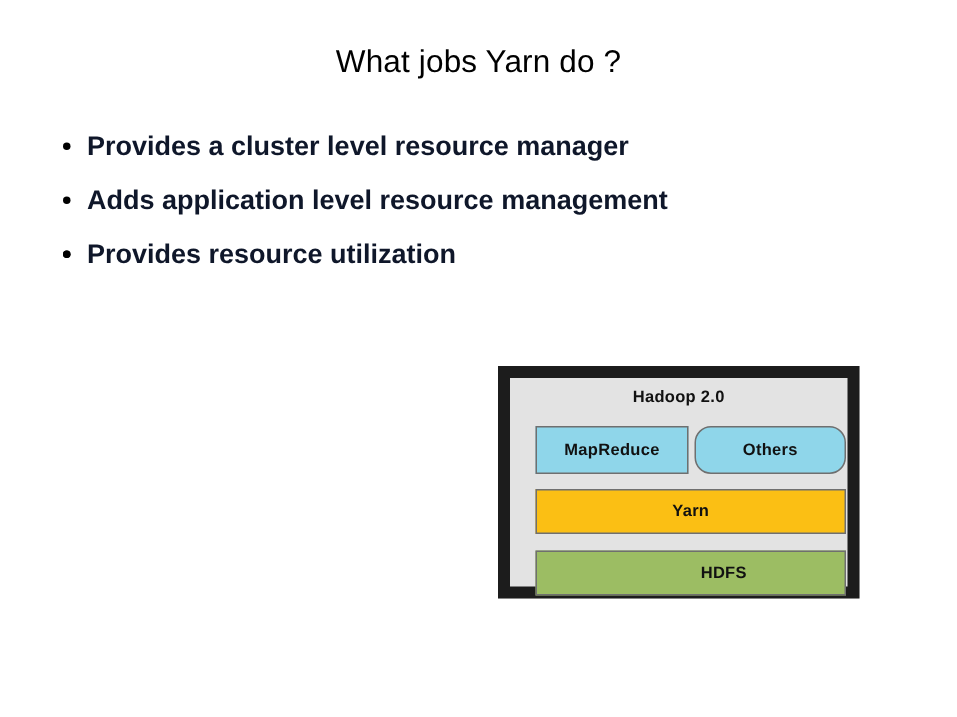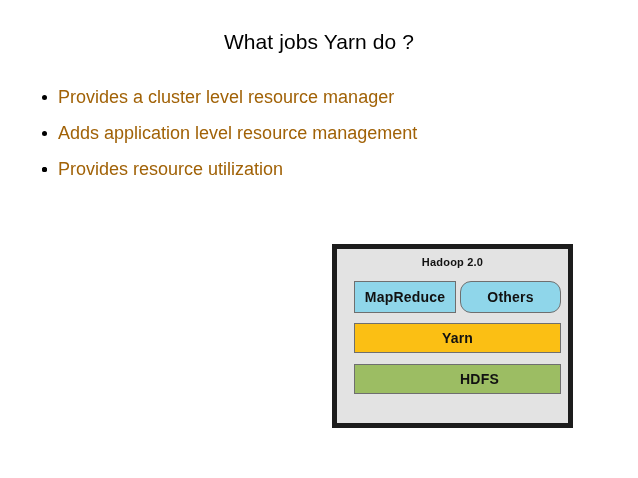--- a/index.html
+++ b/index.html
@@ -47,44 +47,44 @@
     list-style: none;
     margin: 0;
     padding: 0;
   }
   #bullet-list li {
     position: relative;
     padding-left: 20px;
     margin: 0 0 14px 0;
     font-size: 18px;
     line-height: 22px;
-    font-weight: 400;
-    color: #a16207;
+    font-weight: 700;
+    color: #0f172a;
     white-space: nowrap;
   }
   #bullet-list li .bullet-marker {
     position: absolute;
     left: 4px;
     top: 9px;
     width: 5px;
     height: 5px;
     border-radius: 50%;
     background: #000000;
   }
 
   
   #diagram {
     position: absolute;
     left: 332px;
     top: 244px;
     width: 241px;
-    height: 184px;
+    height: 155px;
     box-sizing: border-box;
     background: #e3e3e3;
-    border: 5px solid #4d7c0f;
+    border: 8px solid #4d7c0f;
   }
   #diagram-title {
     position: absolute;
     top: 7px;
     left: 0;
     width: 100%;
     text-align: center;
     font-size: 11px;
     font-weight: bold;
     letter-spacing: 0.2px;
@@ -98,21 +98,21 @@
     width: 207px;
     display: flex;
     gap: 4px;
   }
   .layer-box {
     box-sizing: border-box;
     display: flex;
     align-items: center;
     justify-content: center;
     border: 1px solid #6f6f6f;
-    font-size: 14px;
+    font-size: 11px;
     font-weight: bold;
     letter-spacing: 0.2px;
     color: #111111;
     white-space: nowrap;
   }
 
   #row-apps   { top: 32px; height: 32px; }
   #row-yarn   { top: 74px; height: 30px; }
   #row-hdfs   { top: 115px; height: 30px; }
 

